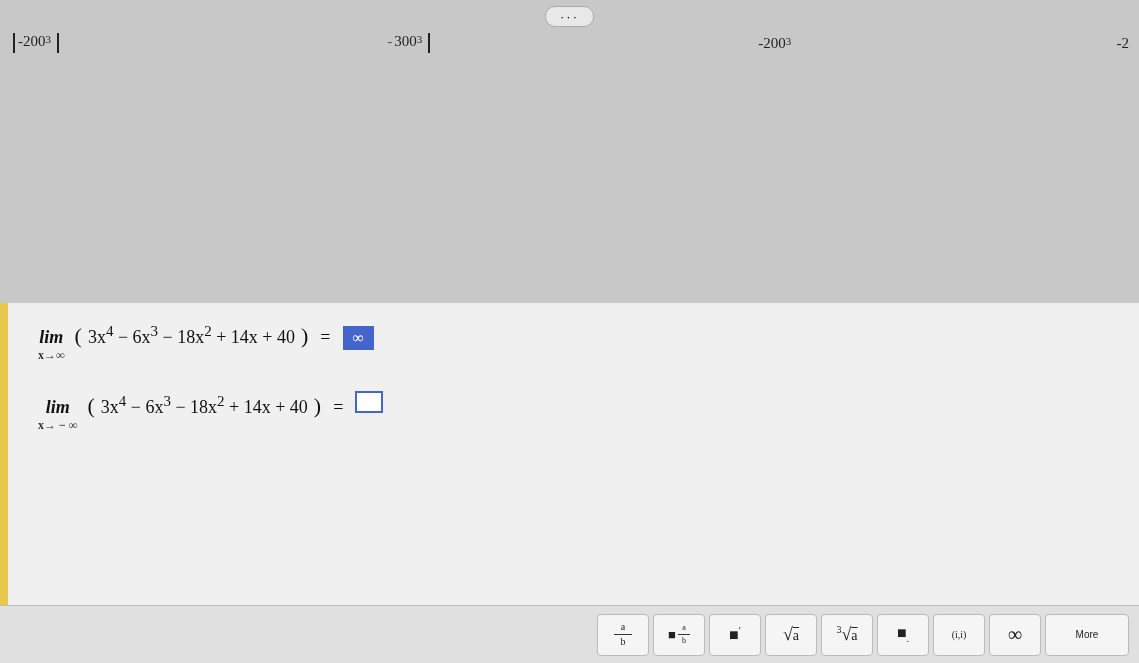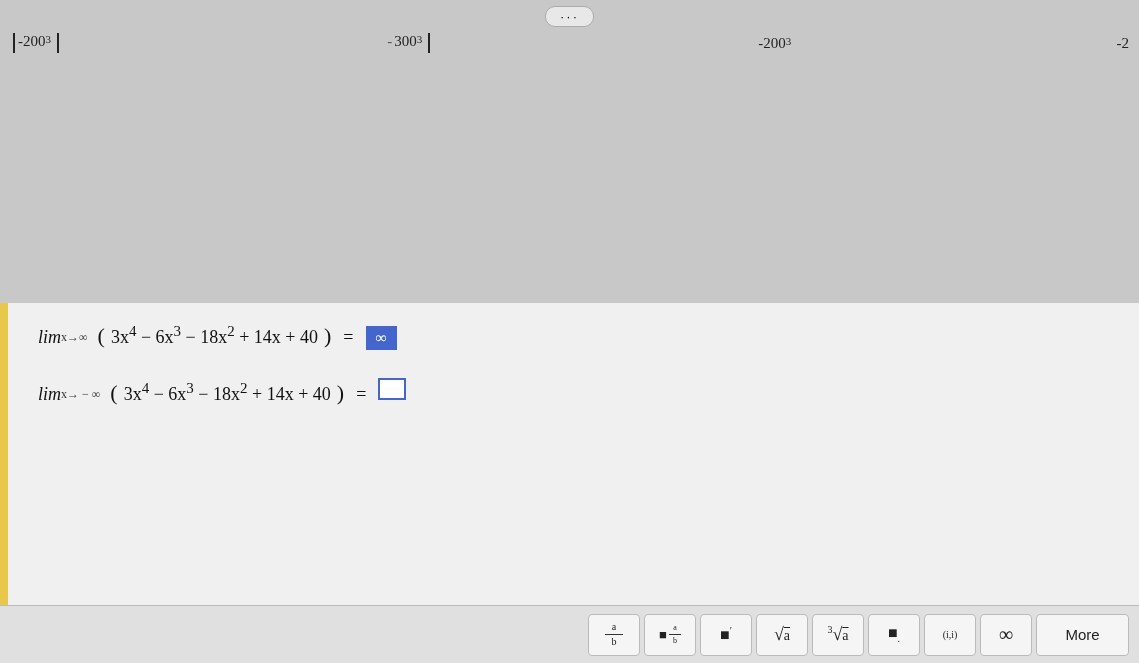--- a/index.html
+++ b/index.html
@@ -111,23 +111,24 @@
       display: flex;
       align-items: baseline;
       font-size: 18px;
       font-family: Georgia, serif;
       color: #111;
       gap: 6px;
     }
 
     .lim-wrapper {
       display: flex;
-      flex-direction: row;
+      flex-direction: column;
       align-items: center;
       margin-right: 4px;
+      font-weight: bold;
     }
 
     .lim-text {
       font-size: 18px;
       font-style: italic;
     }
 
     .lim-sub {
       font-size: 12px;
       color: #333;
@@ -177,23 +178,23 @@
       display: flex;
       align-items: center;
       justify-content: center;
       cursor: pointer;
       font-family: Georgia, serif;
       font-size: 16px;
       color: #222;
     }
 
     .toolbar-btn.more-btn {
-      width: 93px;
+      width: 84px;
       font-family: Arial, sans-serif;
-      font-size: 15px;
+      font-size: 10px;
     }
 
     .frac-icon {
       display: flex;
       flex-direction: column;
       align-items: center;
       gap: 1px;
     }
 
     

